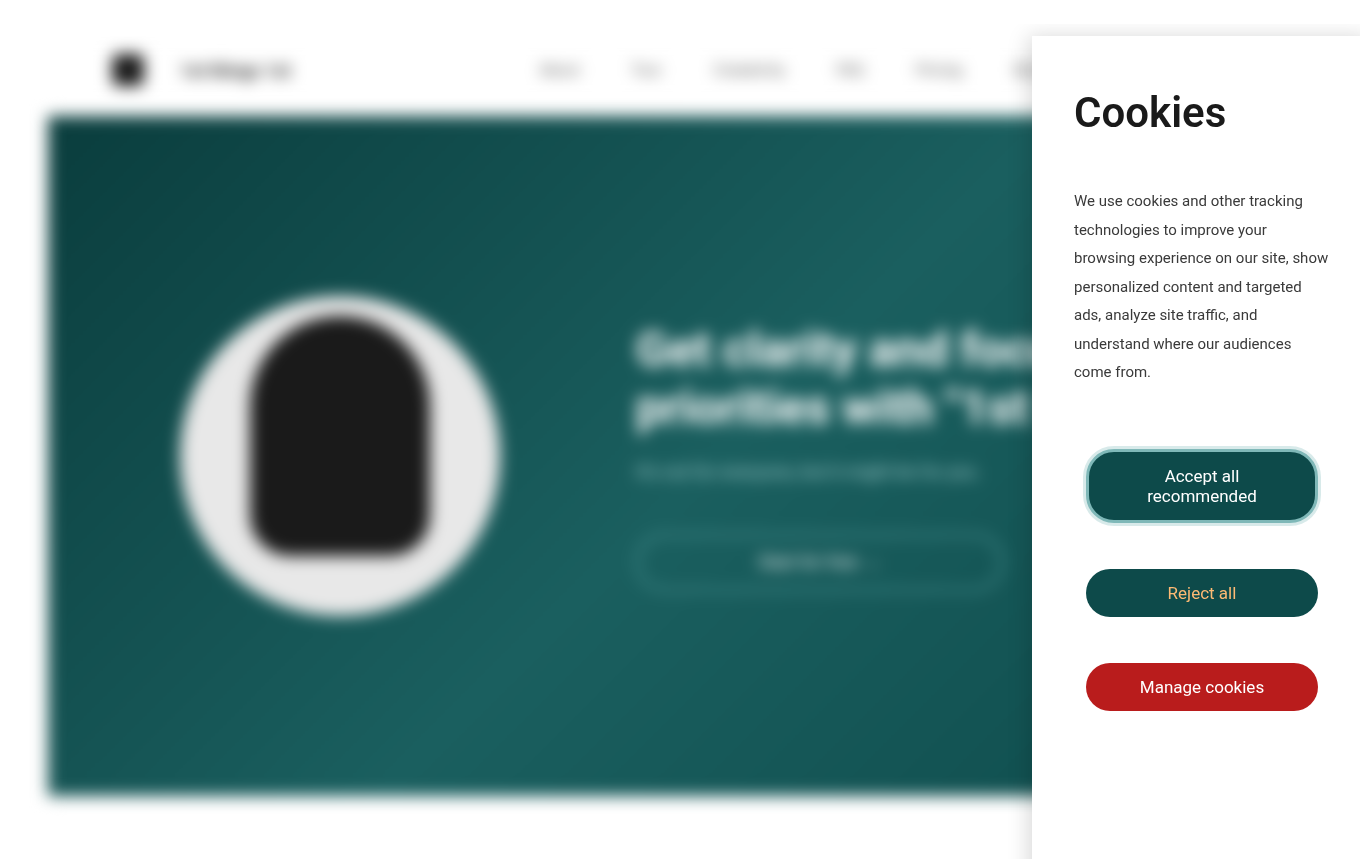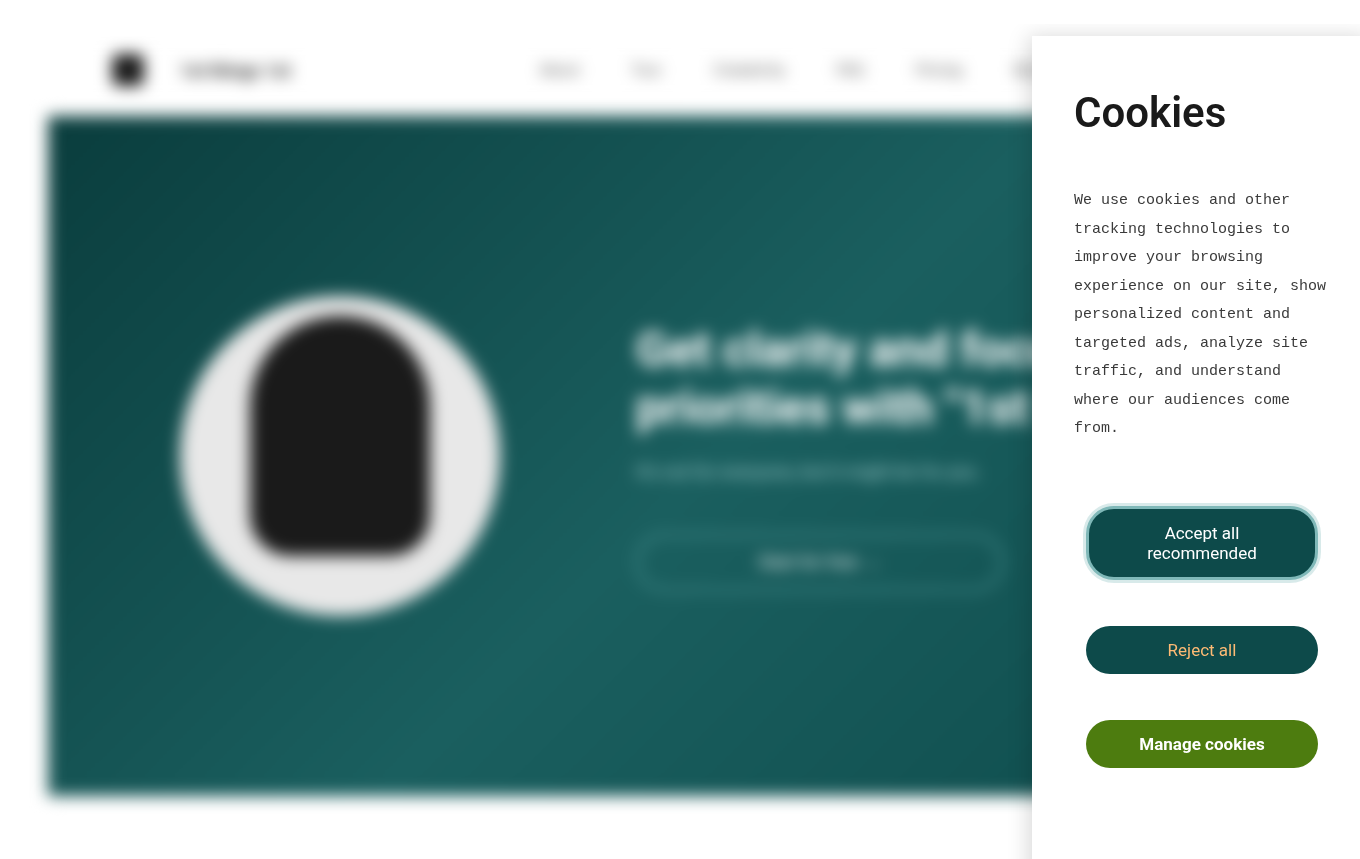--- a/index.html
+++ b/index.html
@@ -177,21 +177,20 @@
       font-weight: 600;
       color: #1a1a1a;
       margin-bottom: 50px;
     }
     
     .cookie-description {
       font-size: 15px;
       line-height: 1.9;
       color: #3a3a3a;
       margin-bottom: 50px;
-      font-family: Liberation Mono, monospace;
     }
     
     .cookie-buttons {
       display: flex;
       flex-direction: column;
       gap: 22px;
     }
     
     .cookie-btn {
       padding: 14px 20px;
@@ -209,23 +208,22 @@
       border: 3px solid #7fb8b8;
       box-shadow: 0 0 0 3px rgba(127, 184, 184, 0.3);
     }
     
     .cookie-btn-reject {
       background: #0d4a4a;
       color: #fdba74;
     }
     
     .cookie-btn-manage {
-      background: #4d7c0f;
-      color: white;
-      font-weight: bold;
+      background: #b91c1c;
+      color: white;
     }
   </style>
 </head>
 <body>
 
 <div class="main-content">
   <header class="header">
     <div class="logo-section">
       <div class="logo-icon"></div>
       <span class="logo-text">1st things 1st</span>

